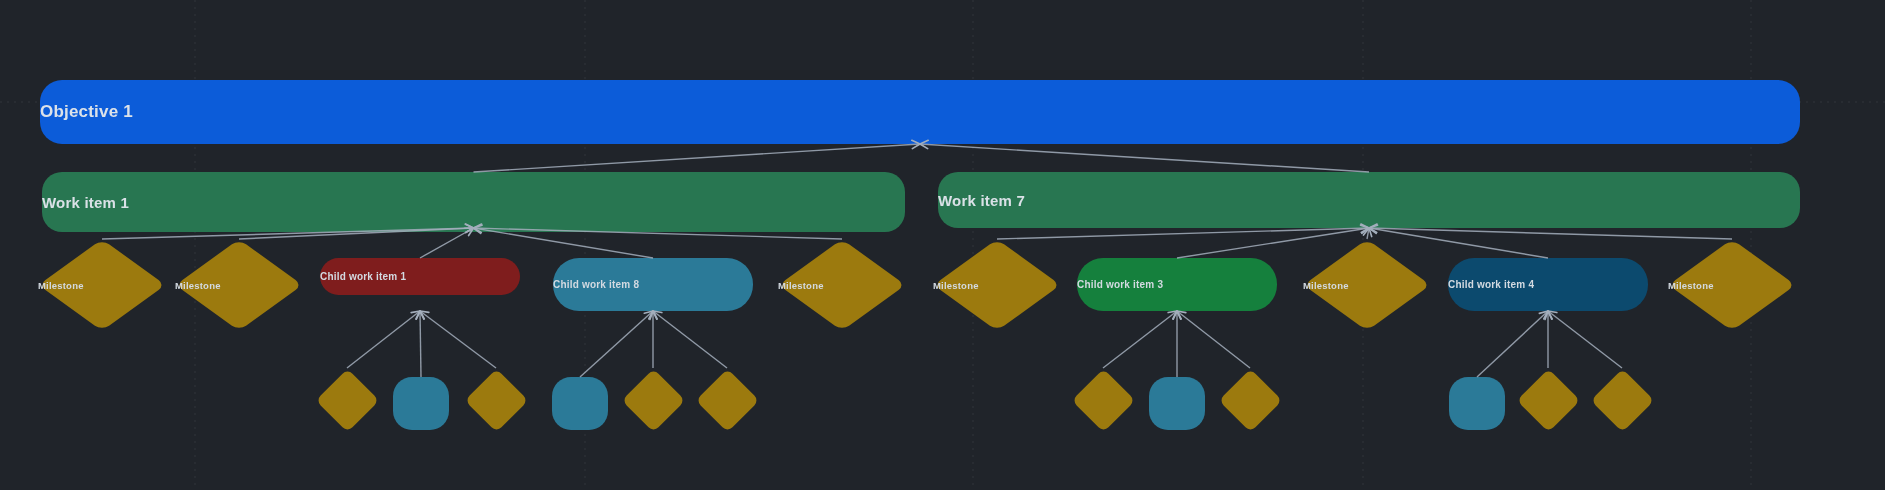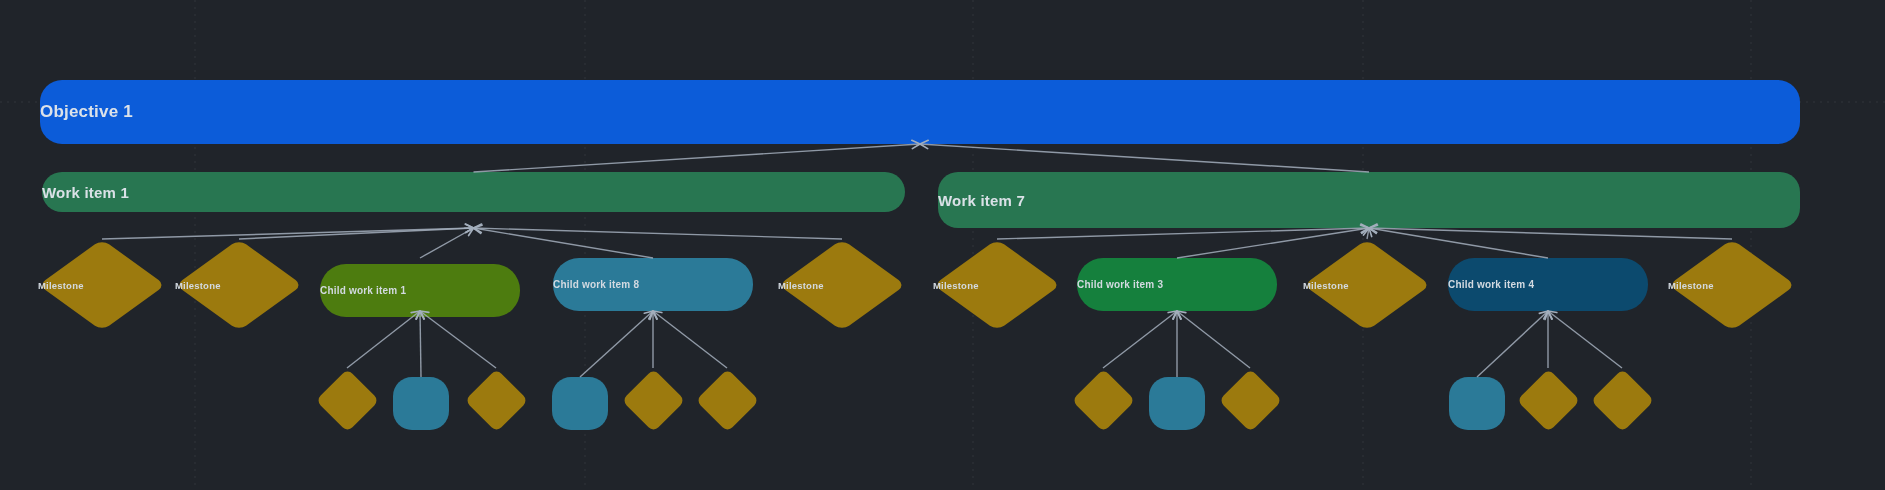--- a/index.html
+++ b/index.html
@@ -32,35 +32,35 @@
       <line x1="585" y1="0" x2="585" y2="490" stroke="rgba(255,255,255,0.08)" stroke-width="1" stroke-dasharray="2 5"></line>
       <line x1="973" y1="0" x2="973" y2="490" stroke="rgba(255,255,255,0.08)" stroke-width="1" stroke-dasharray="2 5"></line>
       <line x1="1363" y1="0" x2="1363" y2="490" stroke="rgba(255,255,255,0.08)" stroke-width="1" stroke-dasharray="2 5"></line>
       <line x1="1751" y1="0" x2="1751" y2="490" stroke="rgba(255,255,255,0.08)" stroke-width="1" stroke-dasharray="2 5"></line>
       <line x1="0" y1="102" x2="1885" y2="102" stroke="rgba(255,255,255,0.08)" stroke-width="1" stroke-dasharray="2 5"></line>
     </svg>
   <div id="node-layer">
       <div class="node objective" style="left: 40px; top: 80px; width: 1760px; height: 64px; background: rgb(12, 92, 217);">
         <div class="label">Objective 1</div>
       </div>
-      <div class="node work" style="left: 42px; top: 172px; width: 863px; height: 40px; background: rgb(40, 118, 81);">
+      <div class="node work" style="left: 42px; top: 172px; width: 863px; height: 60px; background: rgb(40, 118, 81);">
         <div class="label">Work item 1</div>
       </div>
       <div class="node work" style="left: 938px; top: 172px; width: 862px; height: 56px; background: rgb(40, 118, 81);">
         <div class="label">Work item 7</div>
       </div>
       <div class="node milestone" style="left: 38px; top: 239px; width: 128px; height: 92px;">
         <div class="diamond-shape big" style="background: rgb(156, 122, 14);"></div>
         <div class="label">Milestone</div>
       </div>
       <div class="node milestone" style="left: 175px; top: 239px; width: 128px; height: 92px;">
         <div class="diamond-shape big" style="background: rgb(156, 122, 14);"></div>
         <div class="label">Milestone</div>
       </div>
-      <div class="node child" style="left: 320px; top: 264px; width: 200px; height: 53px; background: #4d7c0f;">
+      <div class="node child" style="left: 320px; top: 258px; width: 200px; height: 37px; background: #7f1d1d;">
         <div class="label">Child work item 1</div>
       </div>
       <div class="node child" style="left: 553px; top: 258px; width: 200px; height: 53px; background: rgb(43, 122, 152);">
         <div class="label">Child work item 8</div>
       </div>
       <div class="node milestone" style="left: 778px; top: 239px; width: 128px; height: 92px;">
         <div class="diamond-shape big" style="background: rgb(156, 122, 14);"></div>
         <div class="label">Milestone</div>
       </div>
       <div class="node milestone" style="left: 933px; top: 239px; width: 128px; height: 92px;">

